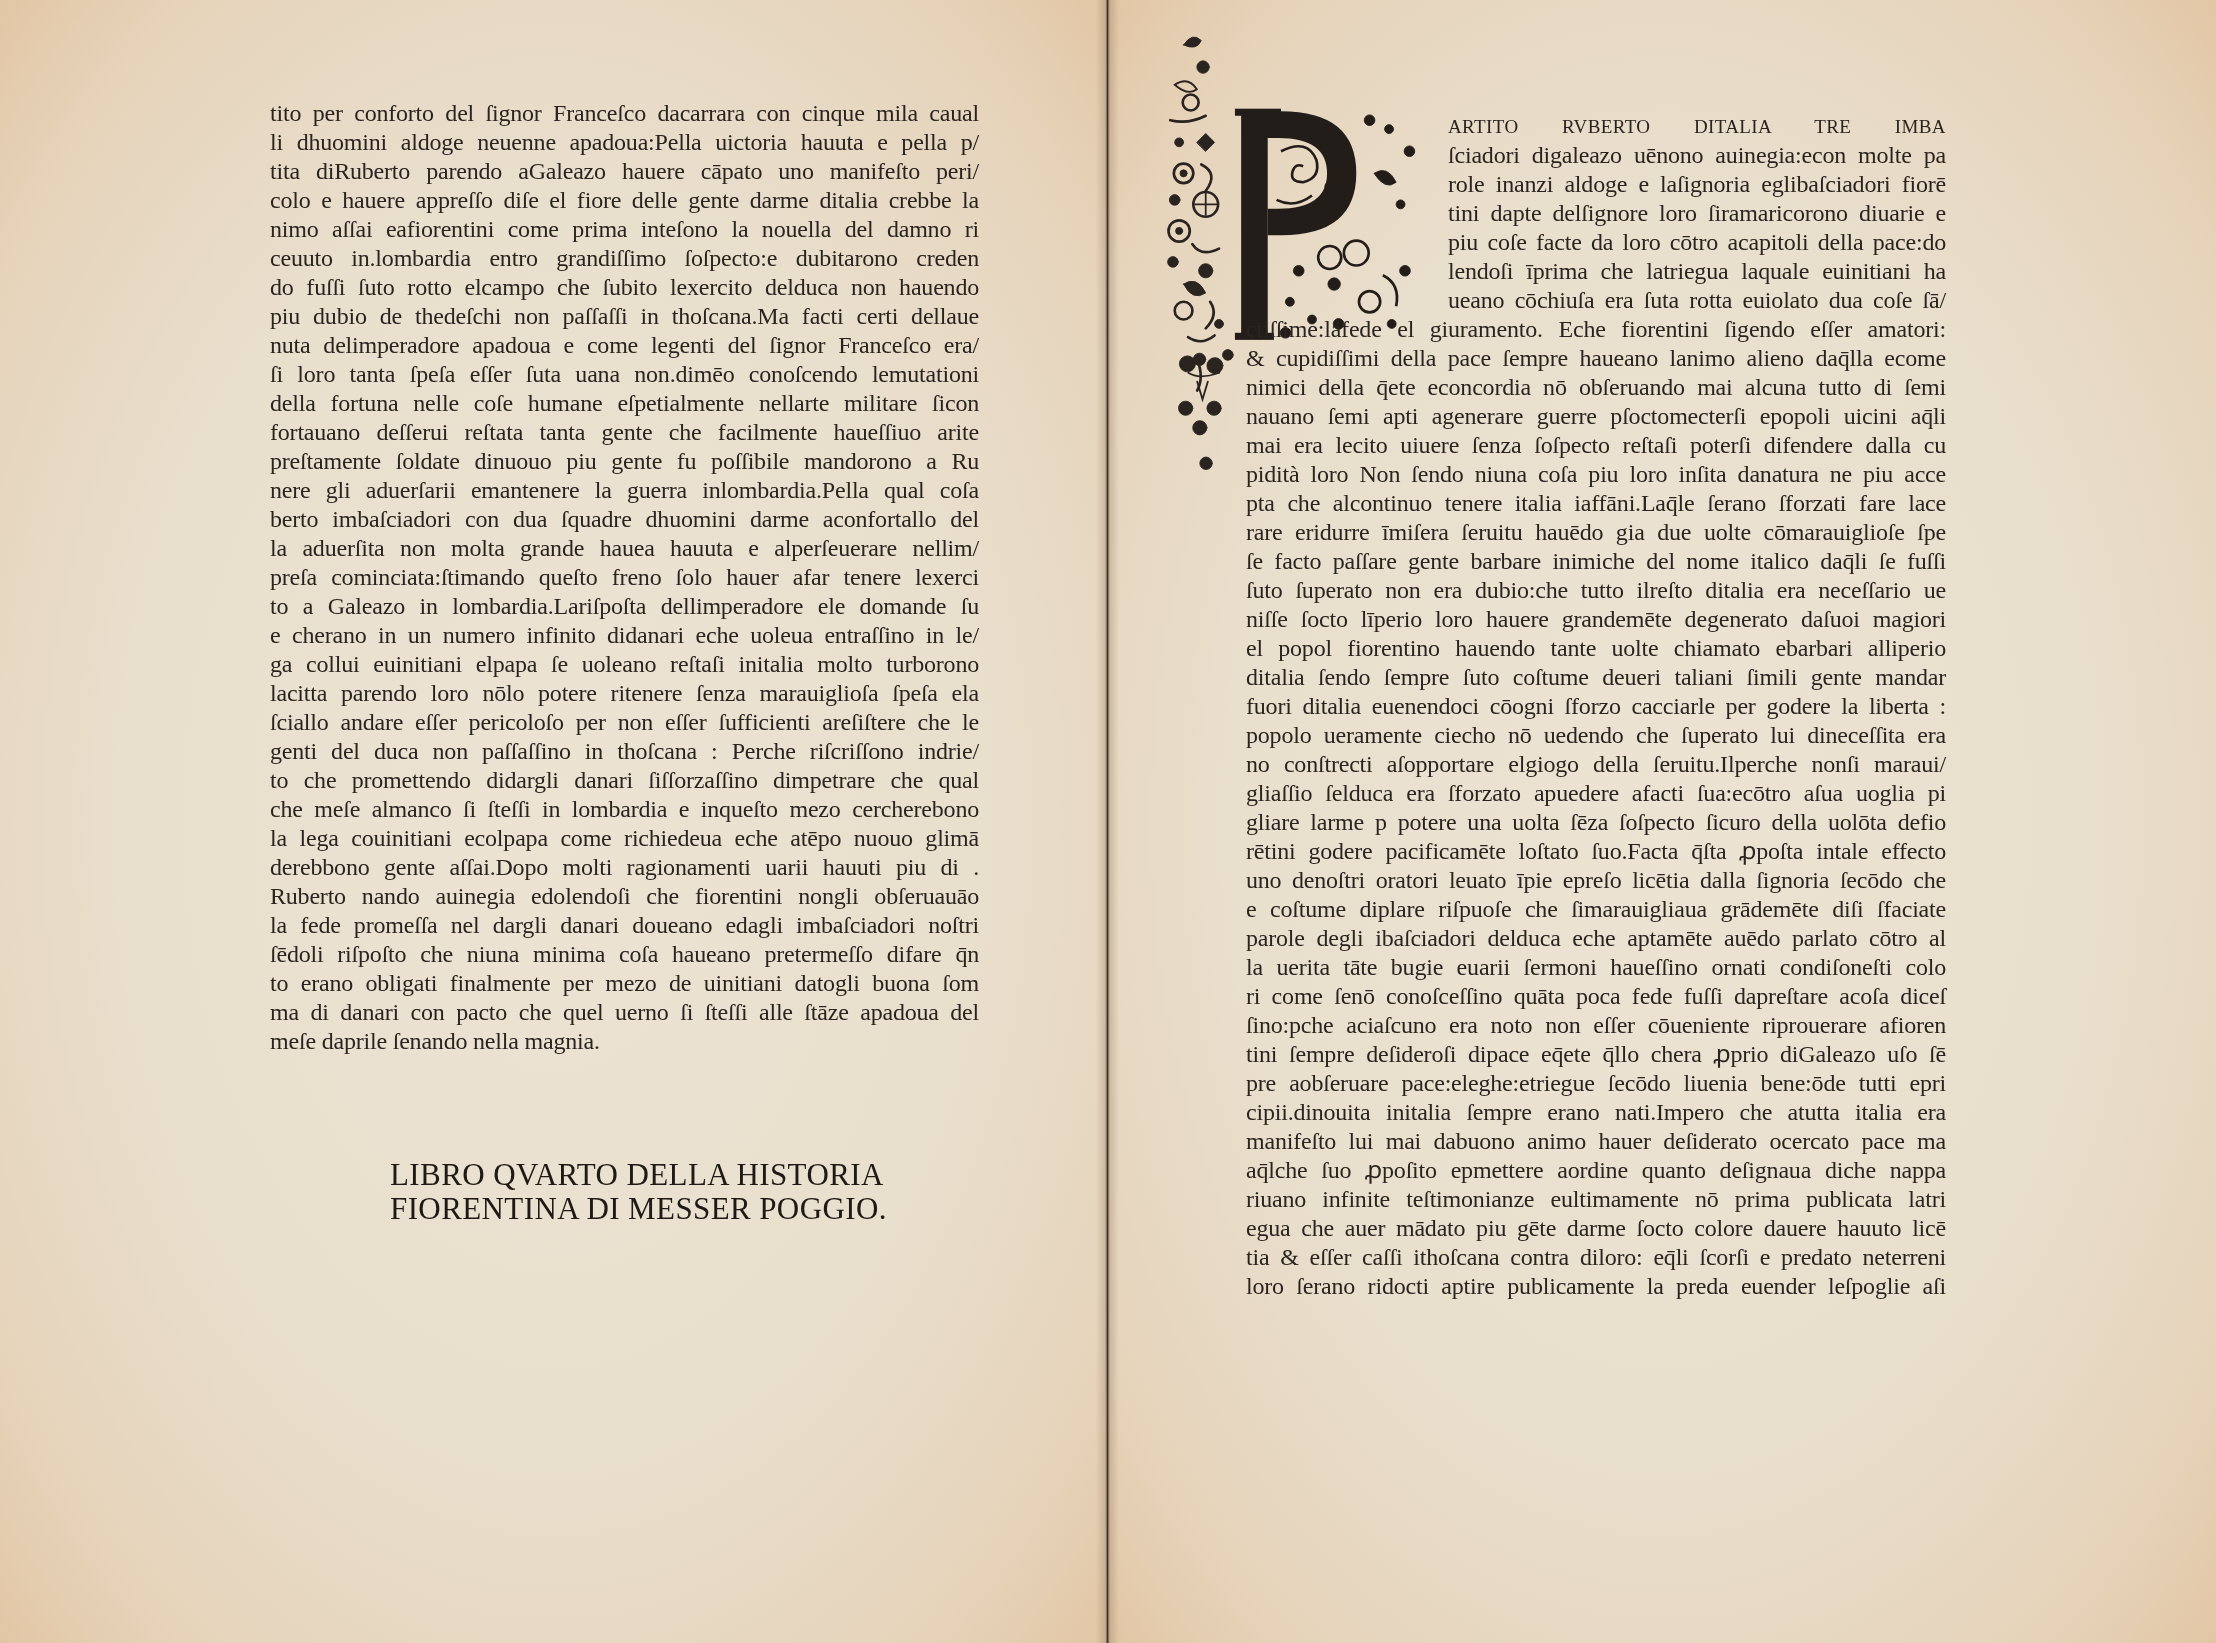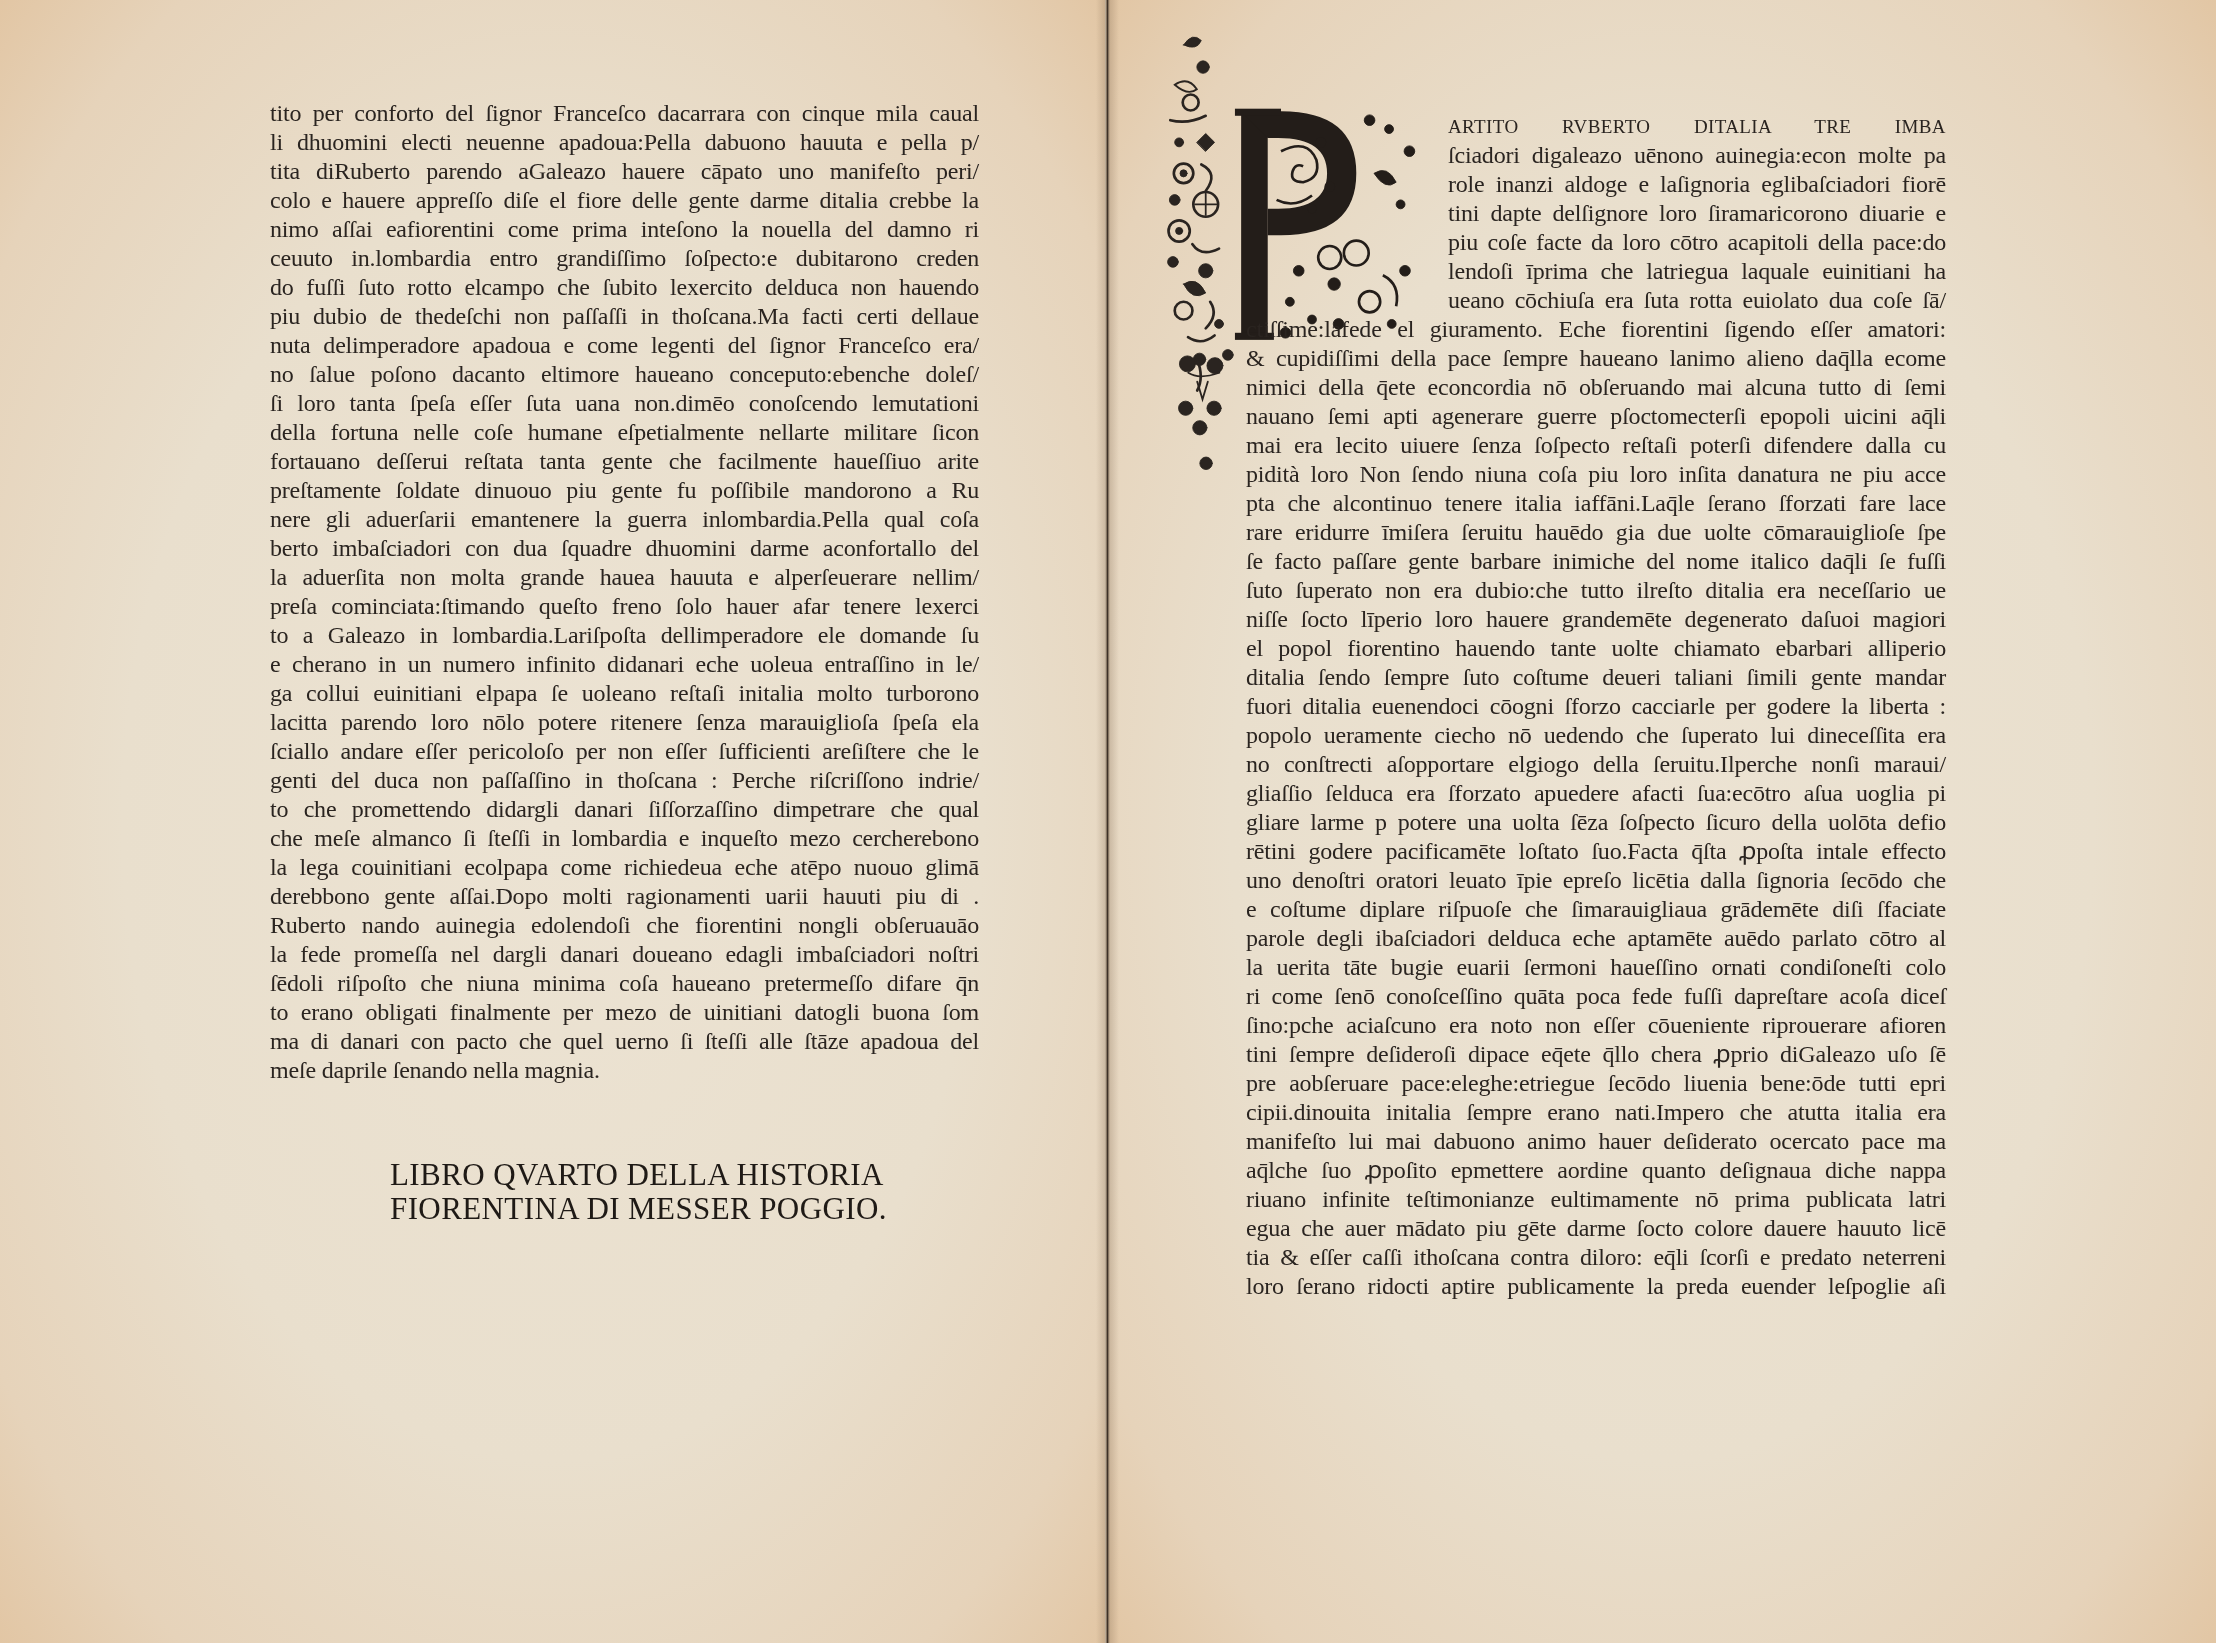--- a/index.html
+++ b/index.html
@@ -36,29 +36,28 @@
     .initial-wrap svg { width: 100%; height: 100%; }
     .ornament-tail { position: absolute; left: 1175px; top: 355px; width: 71px; height: 284px; }
     .ornament-tail svg { width: 100%; height: 100%; }
   </style>
 </head>
 <body>
 
 <div class="page page-left">
   <div class="text-block left-text">
     <span class="line">tito per conforto del ſignor Franceſco dacarrara con cinque mila caual</span>
-    <span class="line">li dhuomini electi neuenne apadoua:Pella dabuono hauuta e pella p/</span>
+    <span class="line">li dhuomini aldoge neuenne apadoua:Pella uictoria hauuta e pella p/</span>
     <span class="line">tita diRuberto parendo aGaleazo hauere cāpato uno manifeſto peri/</span>
     <span class="line">colo e hauere appreſſo diſe el fiore delle gente darme ditalia crebbe la</span>
     <span class="line">nimo aſſai eafiorentini come prima inteſono la nouella del damno ri</span>
     <span class="line">ceuuto in.lombardia entro grandiſſimo ſoſpecto:e dubitarono creden</span>
     <span class="line">do fuſſi ſuto rotto elcampo che ſubito lexercito delduca non hauendo</span>
     <span class="line">piu dubio de thedeſchi non paſſaſſi in thoſcana.Ma facti certi dellaue</span>
     <span class="line">nuta delimperadore apadoua e come legenti del ſignor Franceſco era/</span>
-    <span class="line">no ſalue poſono dacanto eltimore haueano conceputo:ebenche doleſ/</span>
     <span class="line">ſi loro tanta ſpeſa eſſer ſuta uana non.dimēo conoſcendo lemutationi</span>
     <span class="line">della fortuna nelle coſe humane eſpetialmente nellarte militare ſicon</span>
     <span class="line">fortauano deſſerui  reſtata tanta gente che facilmente haueſſiuo arite</span>
     <span class="line">preſtamente ſoldate dinuouo piu gente  fu poſſibile mandorono a Ru</span>
     <span class="line">nere gli aduerſarii emantenere la guerra inlombardia.Pella qual coſa</span>
     <span class="line">berto imbaſciadori con dua ſquadre dhuomini darme aconfortallo del</span>
     <span class="line">la aduerſita non molta grande hauea hauuta e alperſeuerare nellim/</span>
     <span class="line">preſa cominciata:ſtimando queſto freno ſolo hauer afar tenere lexerci</span>
     <span class="line">to a Galeazo in lombardia.Lariſpoſta dellimperadore ele domande ſu</span>
     <span class="line">e cherano in un numero infinito didanari eche uoleua entraſſino in le/</span>

